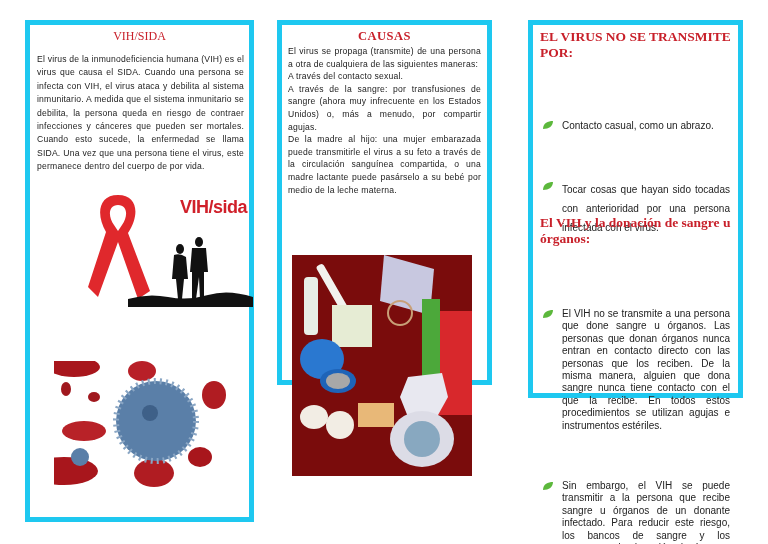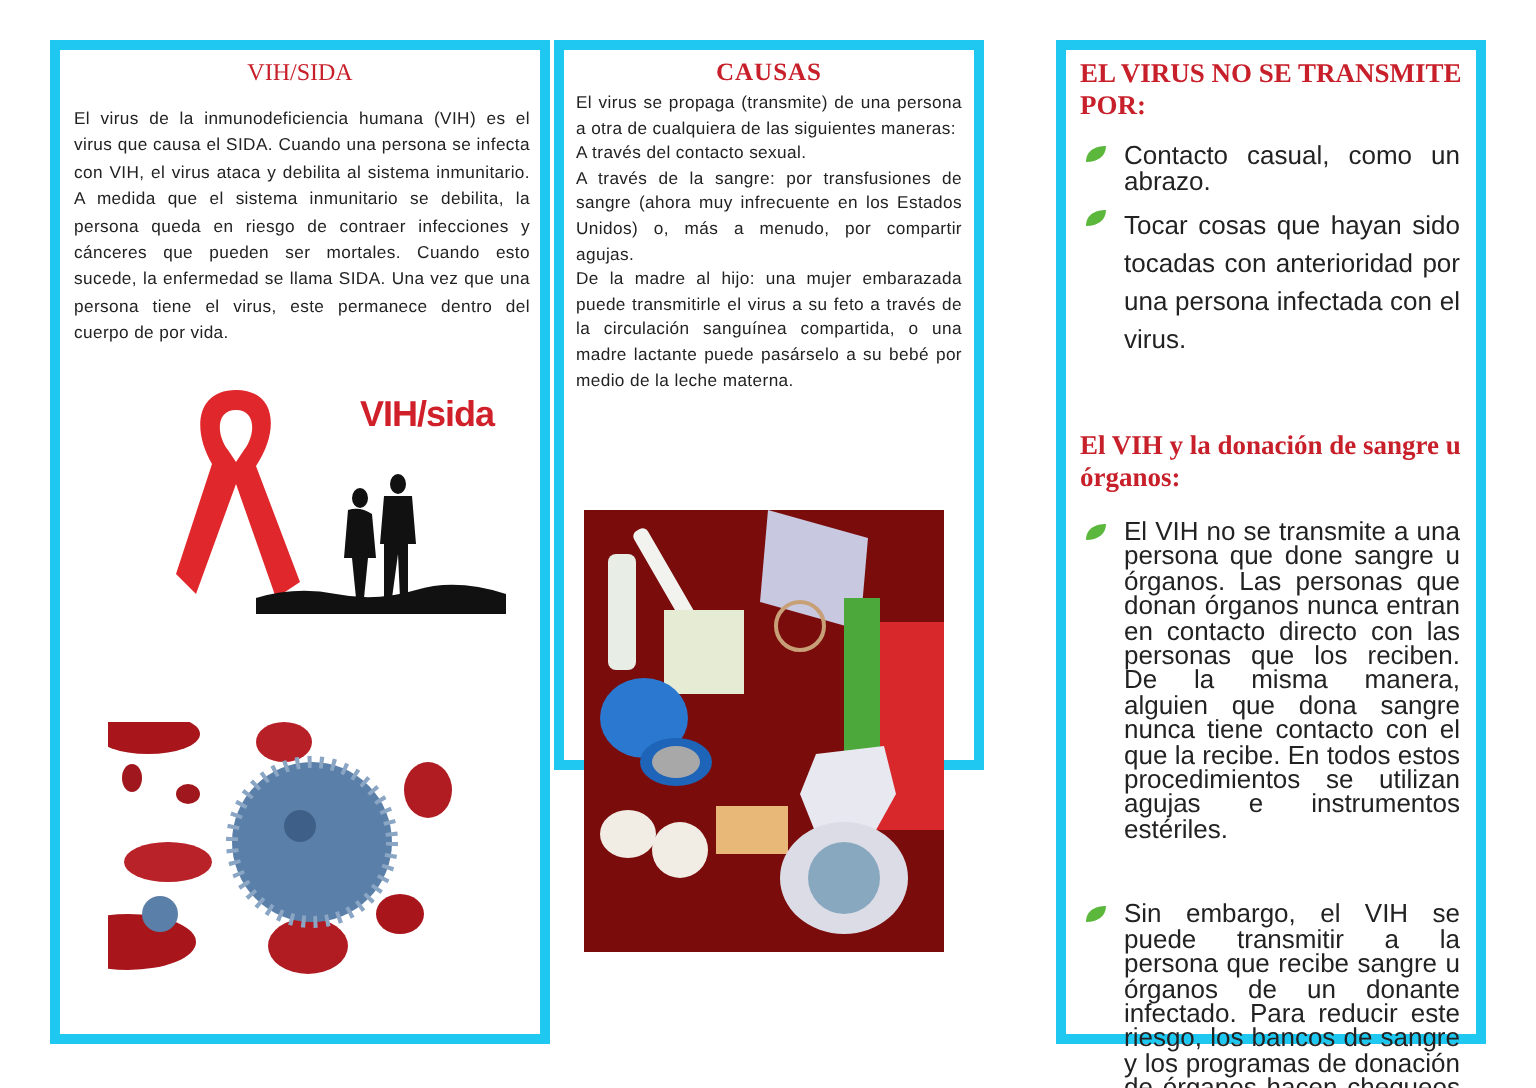--- a/index.html
+++ b/index.html
@@ -1,30 +1,30 @@
 <!DOCTYPE html>
 <html><head>
 <meta charset="utf-8">
 <style>
   html,body{margin:0;padding:0;background:#fff;}
   body{width:768px;height:544px;position:relative;overflow:hidden;font-family:"Liberation Sans",sans-serif;}
   .panel{position:absolute;box-sizing:border-box;border:5px solid #1ec8f0;background:#fff;}
-  #p1{left:25px;top:20px;width:250px;height:502px;}
+  #p1{left:25px;top:20px;width:229px;height:502px;}
   #p2{left:277px;top:20px;width:215px;height:365px;}
-  #p3{left:528px;top:20px;width:215px;height:502px;}
+  #p3{left:528px;top:20px;width:215px;height:378px;}
   .title{font-family:"Liberation Serif",serif;font-weight:bold;color:#c8202a;text-align:center;}
   .body{font-size:8.6px;line-height:13.2px;color:#222;text-align:justify;letter-spacing:0.2px;}
   #p1 .title{font-size:12px;margin-top:4px;font-weight:normal;}
   #p1 .body{position:absolute;left:7px;right:5px;top:28px;line-height:13.4px;}
   #p2 .title{font-size:12.5px;margin-top:4px;letter-spacing:0.5px;}
   #p2 .body{position:absolute;left:6px;right:6px;top:20px;line-height:12.6px;}
   #p2 .body p{margin:0;}
   #p3 .h{font-family:"Liberation Serif",serif;font-weight:bold;color:#c8202a;font-size:13.5px;line-height:16px;position:absolute;left:7px;right:4px;}
   .bullets{position:absolute;left:7px;right:8px;list-style:none;margin:0;padding:0;}
-  .bullets li{position:relative;padding-left:22px;font-size:13px;color:#222;text-align:justify;}
+  .bullets li{position:relative;padding-left:22px;font-size:10px;color:#222;text-align:justify;margin-top:48px;}
   .leaf{position:absolute;left:3px;top:2px;width:10px;height:8px;}
   .img{position:absolute;}
 </style>
 </head>
 <body>
 
 <div class="panel" id="p1">
   <div class="title">VIH/SIDA</div>
   <div class="body">El virus de la inmunodeficiencia humana (VIH) es el virus que causa el SIDA. Cuando una persona se infecta con VIH, el virus ataca y debilita al sistema inmunitario. A medida que el sistema inmunitario se debilita, la persona queda en riesgo de contraer infecciones y cánceres que pueden ser mortales. Cuando esto sucede, la enfermedad se llama SIDA. Una vez que una persona tiene el virus, este permanece dentro del cuerpo de por vida.</div>
 

